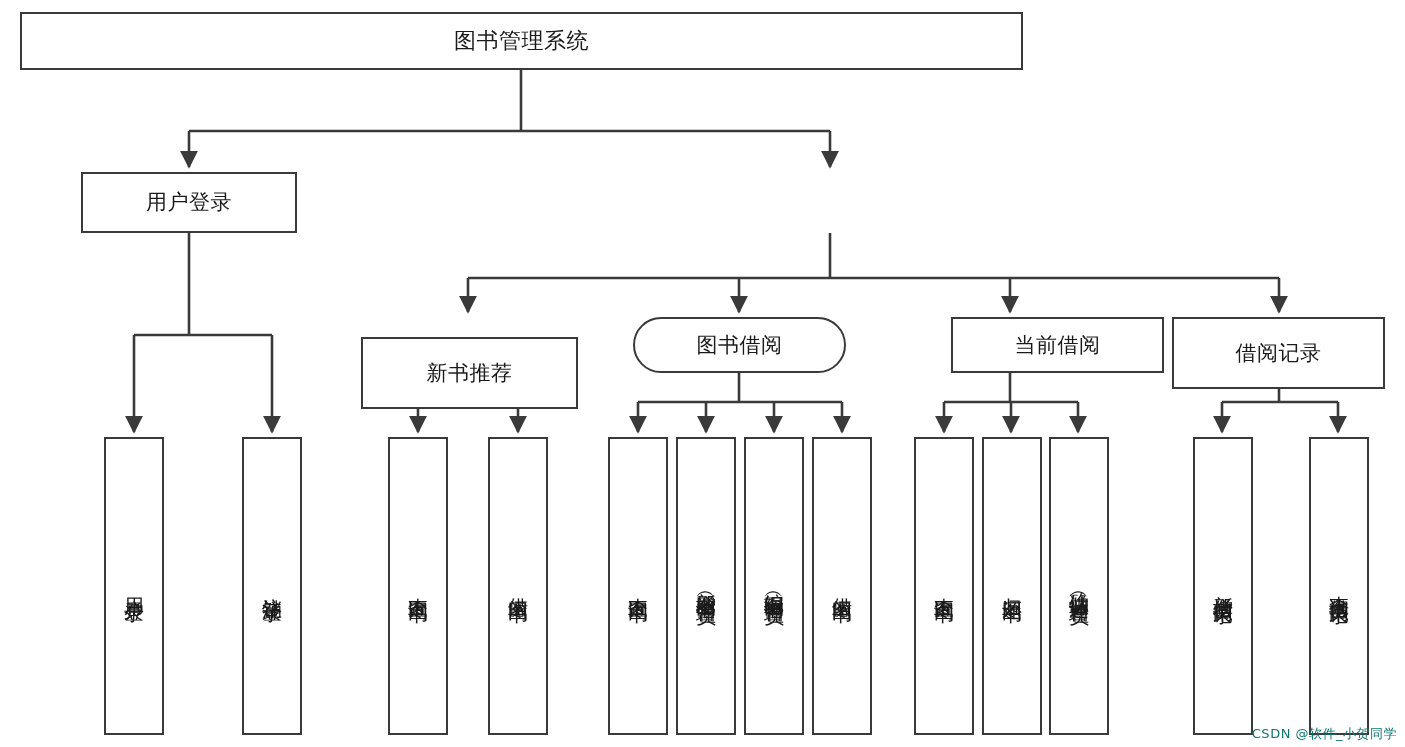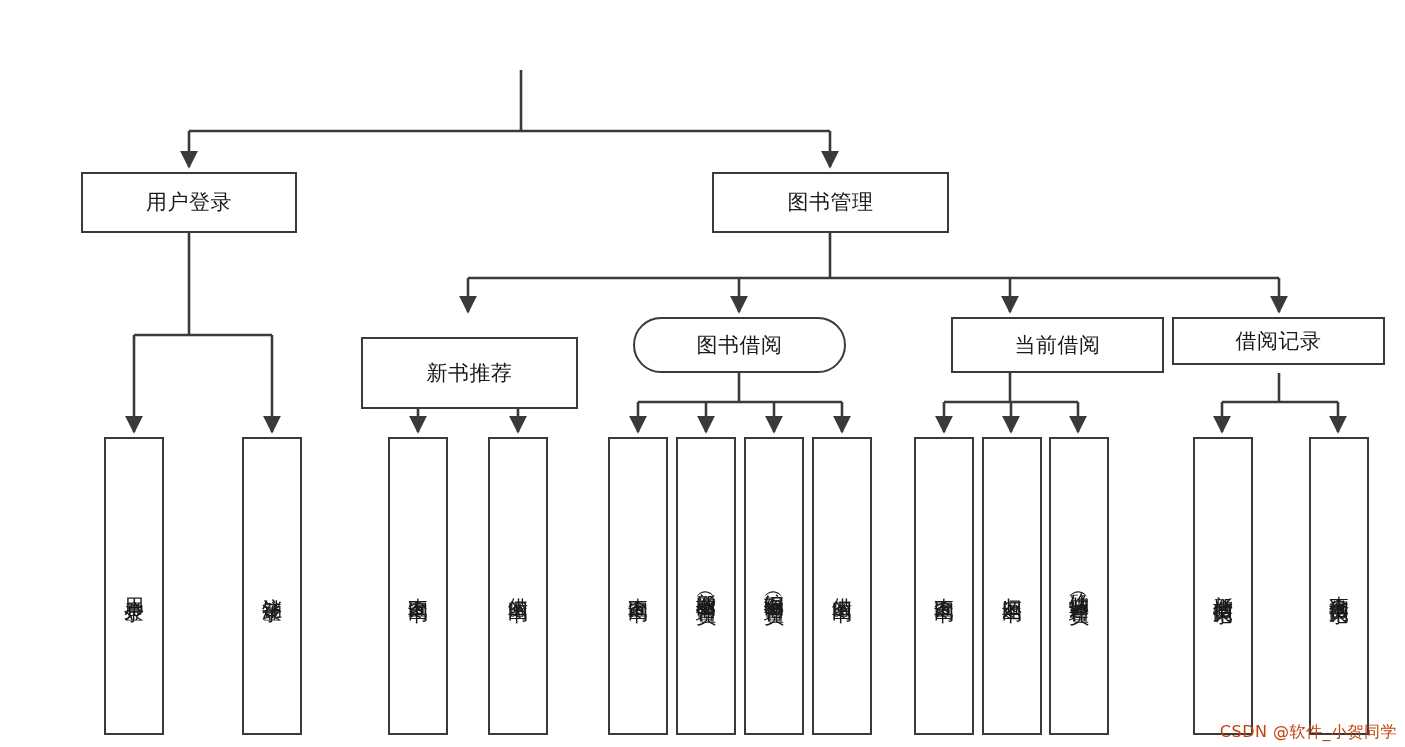--- a/index.html
+++ b/index.html
@@ -62,22 +62,22 @@
     font-size: 20px;
     line-height: 1.16;
     letter-spacing: 2px;
     white-space: nowrap;
     max-height: 100%;
   }
   #watermark {
     position: absolute;
     right: 8px;
     bottom: 4px;
-    font-size: 16px;
-    color: #c2410c;
+    font-size: 13px;
+    color: #0f766e;
     letter-spacing: 0.5px;
     white-space: nowrap;
     user-select: none;
     margin-left: 40px;
   }
 </style>
 </head>
 <body>
 
 <div id="diagram-root">
@@ -126,38 +126,38 @@
       <path d="M 1011 402 L 1011 432" marker-end="url(#arrow)"></path>
       <path d="M 1078 402 L 1078 432" marker-end="url(#arrow)"></path>
 
       <path d="M 1279 373 L 1279 402"></path>
       <path d="M 1222 402 L 1338 402"></path>
       <path d="M 1222 402 L 1222 432" marker-end="url(#arrow)"></path>
       <path d="M 1338 402 L 1338 432" marker-end="url(#arrow)"></path>
     </g>
   </svg>
 
+  <div class="node horiz root" style="left:20px; top:12px; width:1003px; height:58px;">
+    <span class="node-label">图书管理系统</span>
+  </div>
 
   <div class="node horiz" style="left:81px; top:172px; width:216px; height:61px;">
     <span class="node-label">用户登录</span>
   </div>
-  <div class="node horiz" style="left:712px; top:172px; width:237px; height:61px;">
-    <span class="node-label">图书管理</span>
-  </div>
 
   <div class="node horiz" style="left:361px; top:317px; width:217px; height:72px;margin-top:20px;">
     <span class="node-label">新书推荐</span>
   </div>
   <div class="node horiz" style="left:633px; top:317px; width:213px; height:56px;border-radius:28px;">
     <span class="node-label">图书借阅</span>
   </div>
   <div class="node horiz" style="left:903px; top:317px; width:213px; height:56px;margin-left:48px;">
     <span class="node-label">当前借阅</span>
   </div>
-  <div class="node horiz" style="left:1172px; top:317px; width:213px; height:48px;">
+  <div class="node horiz" style="left:1172px; top:317px; width:213px; height:72px;">
     <span class="node-label">借阅记录</span>
   </div>
 
   <div class="node vert" style="left:104px; top:437px; width:60px; height:298px;">
     <span class="node-label">用户登录</span>
   </div>
   <div class="node vert" style="left:242px; top:437px; width:60px; height:298px;">
     <span class="node-label">注销登录</span>
   </div>
 

